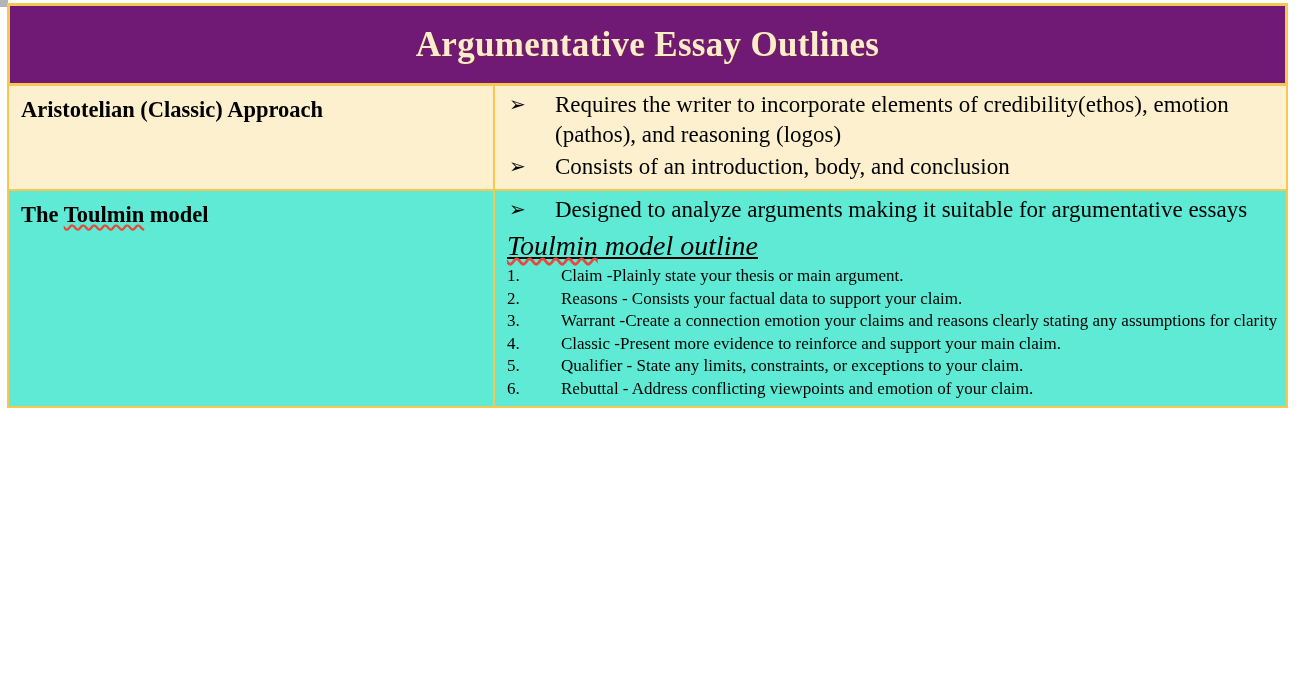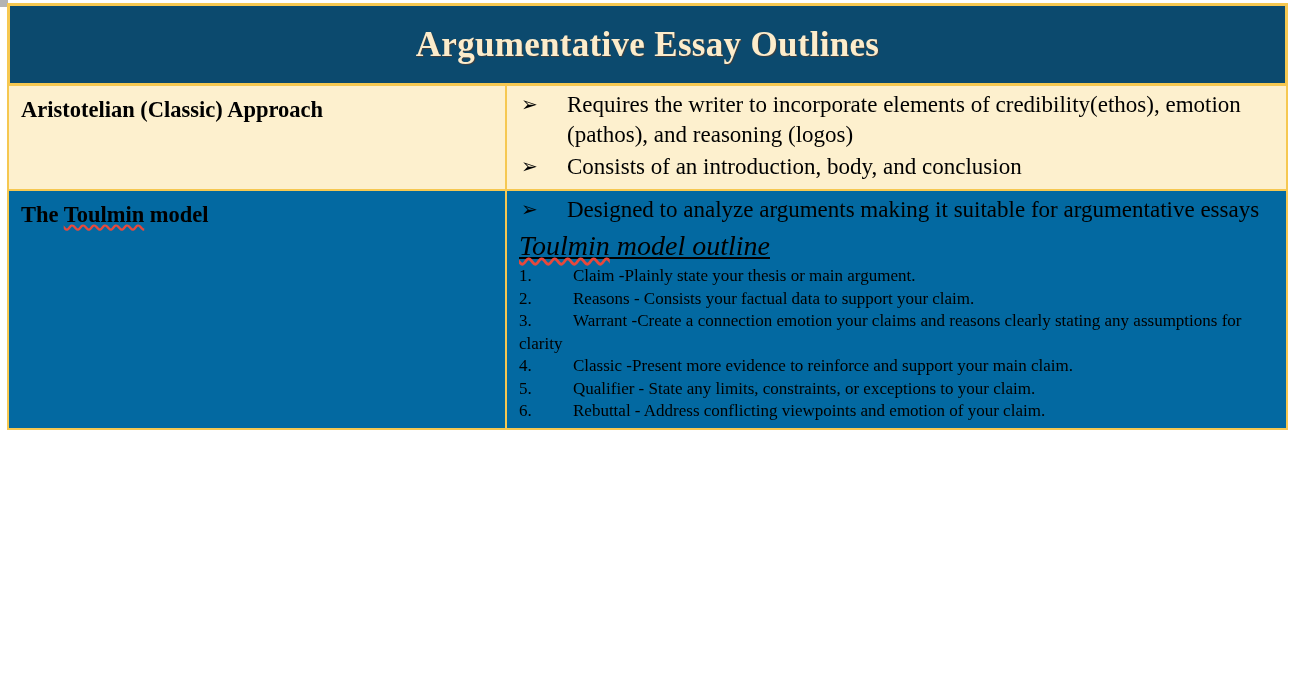--- a/index.html
+++ b/index.html
@@ -30,21 +30,21 @@
   .table-wrap {
     position: absolute;
     left: 7px;
     top: 3px;
     width: 1281px;
     box-sizing: border-box;
   }
 
   
   .header-row {
-    background: #0c4a6e;
+    background: #701a75;
     border: 3px solid #F6C851;
     box-sizing: border-box;
     height: 83px;
     display: flex;
     align-items: center;
     justify-content: center;
     margin-bottom: 0px;
   }
   .header-title {
     color: #FCECCB;
@@ -61,30 +61,30 @@
   .body-table {
     border-collapse: collapse;
     width: 100%;
     table-layout: fixed;
     border-left: 2px solid #F6C851;
     border-right: 2px solid #F6C851;
     border-bottom: 2px solid #F6C851;
   }
   .body-table td {
     vertical-align: top;
-    padding: 4px 12px 6px 12px;
+    padding: 4px 0 6px 12px;
     border-right: 2px solid #F6C851;
   }
   .body-table td:last-child { border-right: none; }
   .body-table tr.row-classic td {
     background: #FDF0CE;
     border-bottom: 2px solid #F6C851;
   }
   .body-table tr.row-toulmin td {
-    background: #0369a1;
+    background: #5eead4;
   }
   .col-label { width: 472px; }
 
   .cell-label {
     font-family: "Liberation Serif", "DejaVu Serif", serif;
     font-weight: bold;
     font-size: 22.5px;
     color: #000000;
     line-height: 1.2;
     padding-top: 6px;

